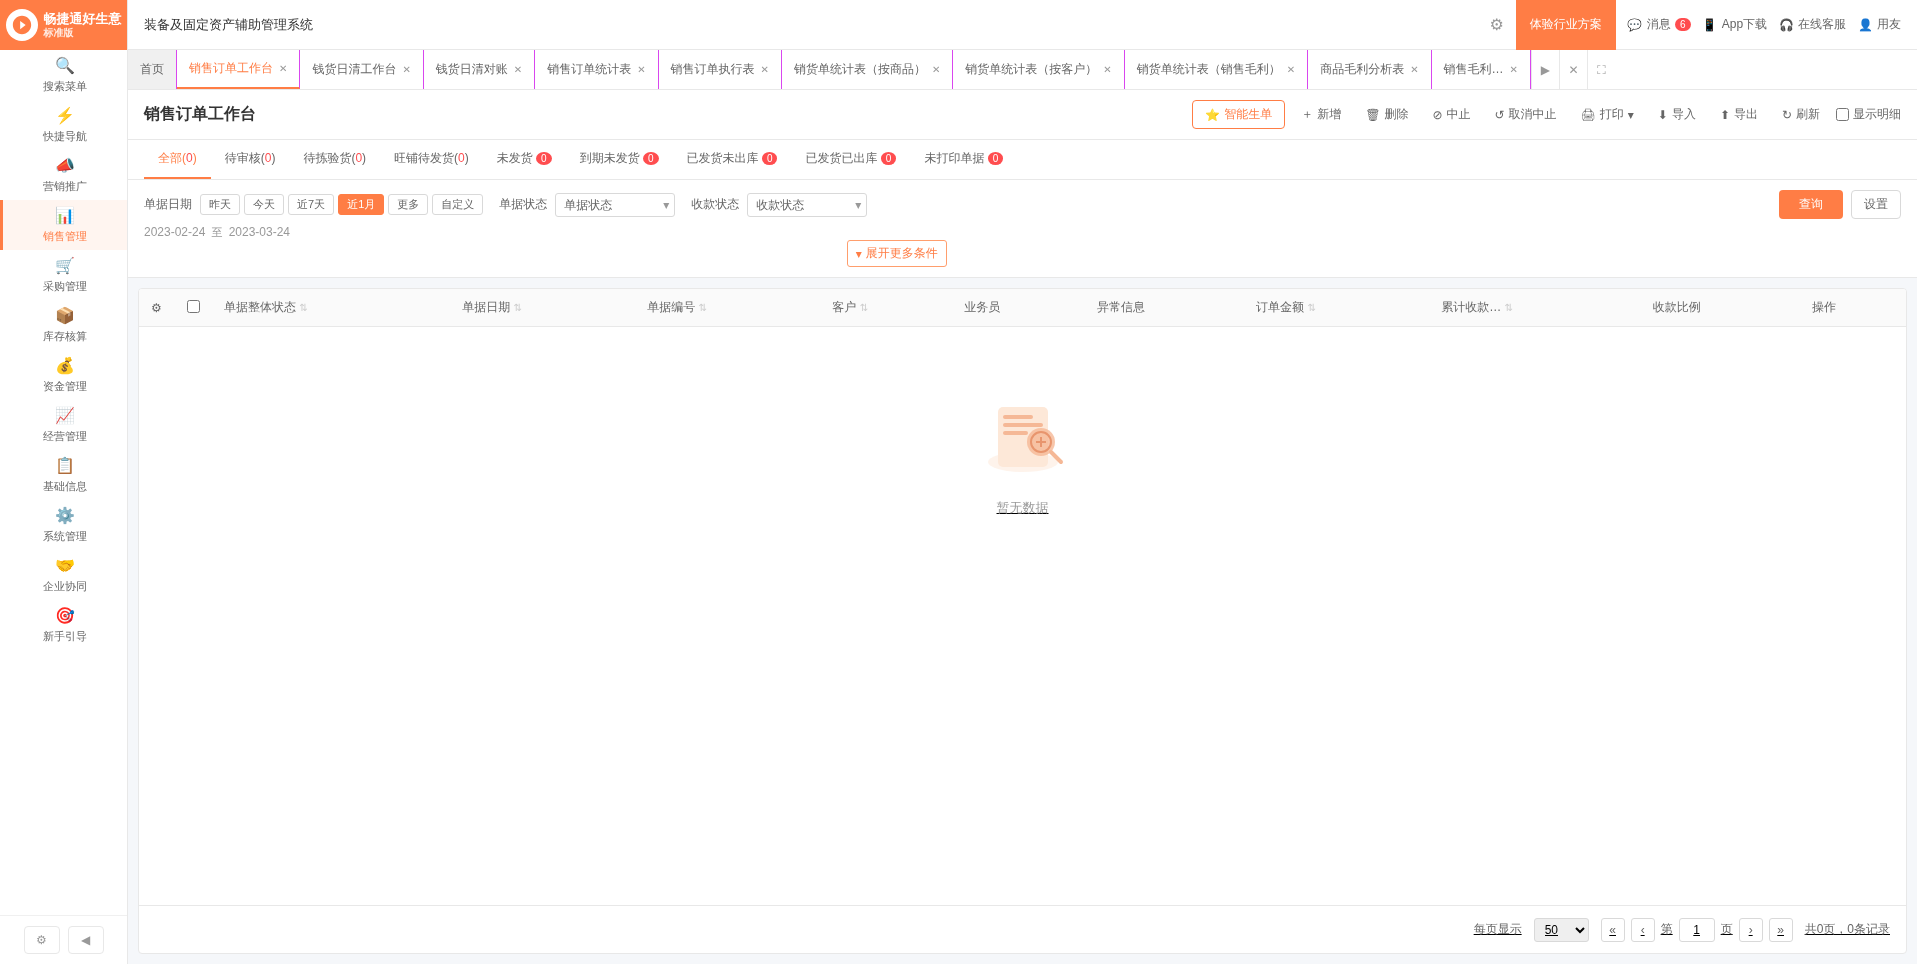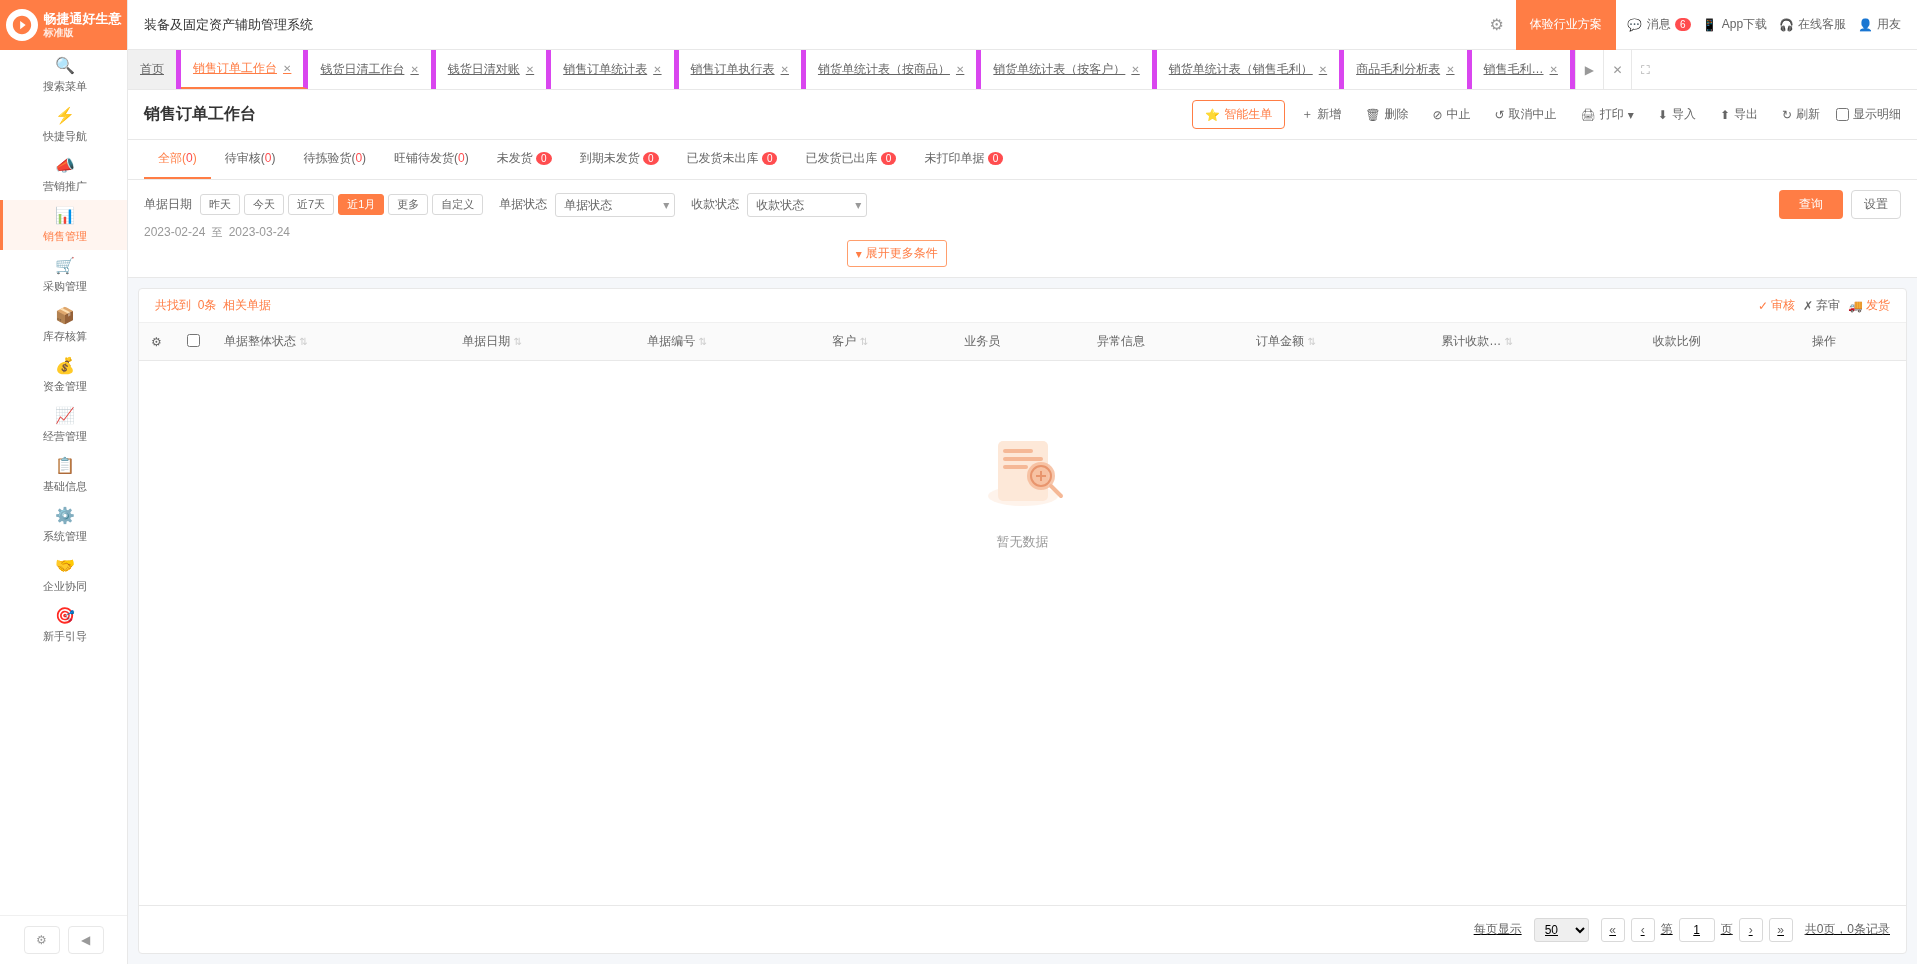--- a/index.html
+++ b/index.html
@@ -29,21 +29,21 @@
     
     .top-header { height: 50px; background: #fff; border-bottom: 1px solid #e8e8e8; display: flex; align-items: center; padding: 0 16px; gap: 12px; flex-shrink: 0; }
     .system-title { font-size: 13px; color: #333; flex: 1; }
     .btn-experience { background: #ff7d45; color: #fff; border: none; border-radius: 4px; padding: 22px 14px; cursor: pointer; font-size: 12px; }
     .header-icon-btn { display: flex; align-items: center; gap: 4px; color: #666; cursor: pointer; font-size: 12px; }
     .badge { background: #ff4d4f; color: #fff; border-radius: 10px; padding: 1px 5px; font-size: 10px; min-width: 16px; text-align: center; }
     .settings-icon { color: #999; cursor: pointer; font-size: 16px; }
 
     
     .tab-bar { height: 40px; background: #fff; border-bottom: 1px solid #e8e8e8; display: flex; align-items: stretch; flex-shrink: 0; overflow: hidden; }
-    .tab-item { display: flex; align-items: center; padding: 0 12px; gap: 6px; border-right: 5px solid #d946ef; cursor: pointer; color: #666; font-size: 12px; white-space: nowrap; flex-shrink: 0; text-decoration: underline; }
+    .tab-item { display: flex; align-items: center; padding: 0 12px; gap: 6px; border-right: 1px solid #d946ef; cursor: pointer; color: #666; font-size: 12px; white-space: nowrap; flex-shrink: 0; }
     .tab-item.active { color: #ff7d45; background: #fff; border-bottom: 2px solid #ff7d45; }
     .tab-item.home { background: #f0f0f0; }
     .tab-item .tab-close { color: #999; font-size: 10px; }
     .tab-nav-btn { width: 28px; display: flex; align-items: center; justify-content: center; cursor: pointer; color: #999; border-left: 1px solid #e8e8e8; }
 
     
     .content { flex: 1; display: flex; flex-direction: column; overflow: hidden; background: #f5f7fa; }
 
     
     .page-header { background: #fff; padding: 10px 16px; display: flex; align-items: center; justify-content: space-between; border-bottom: 1px solid #e8e8e8; flex-shrink: 0; }
@@ -82,21 +82,21 @@
     .table-ops { display: flex; gap: 8px; }
     .table-op-btn { display: flex; align-items: center; gap: 3px; color: #666; cursor: pointer; }
     .table-op-btn.orange { color: #ff7d45; }
 
     .data-table { width: 100%; border-collapse: collapse; }
     .data-table thead th { background: #fafafa; padding: 10px 12px; text-align: left; color: #666; border-bottom: 1px solid #e8e8e8; white-space: nowrap; font-weight: normal; }
     .data-table thead th .sort-icon { color: #ccc; font-size: 10px; }
     .table-scroll { flex: 1; overflow: auto; }
 
     
-    .empty-state { display: flex; flex-direction: column; align-items: center; justify-content: center; flex: 1; padding: 60px 0; }
+    .empty-state { display: flex; flex-direction: column; align-items: center; justify-content: center; flex: 1; padding: 60px 0; text-decoration: underline; }
     .empty-icon { width: 100px; height: 100px; margin-bottom: 12px; }
     .empty-text { color: #999; font-size: 13px; }
 
     
     .pagination-bar { height: 48px; border-top: 1px solid #e8e8e8; display: flex; align-items: center; justify-content: flex-end; padding: 0 16px; gap: 12px; flex-shrink: 0; text-decoration: underline; }
     .page-size-select { border: 1px solid #d9d9d9; border-radius: 3px; padding: 3px 6px; }
     .page-nav { display: flex; align-items: center; gap: 6px; }
     .page-btn { width: 24px; height: 24px; display: flex; align-items: center; justify-content: center; border: 1px solid #d9d9d9; border-radius: 3px; cursor: pointer; color: #666; background: #fff; }
     .page-input { width: 36px; height: 24px; border: 1px solid #d9d9d9; border-radius: 3px; text-align: center; }
     .page-info { color: #666; }
@@ -372,41 +372,20 @@
         <div style="display:inline-block;margin-left:40%;">
           <div class="expand-btn">
             <span>▾</span>
             <span>展开更多条件</span>
           </div>
         </div>
       </div>
     </div>
 
     <div class="table-area">
-      <div class="table-toolbar">
-        <div class="table-info">
-          <span>共找到</span>
-          &nbsp;<span style="color:#ff7d45;">0条</span>&nbsp;
-          <span>相关单据</span>
-        </div>
-        <div class="table-ops">
-          <div class="table-op-btn orange">
-            <span>✓</span>
-            <span>审核</span>
-          </div>
-          <div class="table-op-btn">
-            <span>✗</span>
-            <span>弃审</span>
-          </div>
-          <div class="table-op-btn orange">
-            <span>🚚</span>
-            <span>发货</span>
-          </div>
-        </div>
-      </div>
 
       <div class="table-scroll">
         <table class="data-table">
           <thead>
             <tr>
               <th style="width:36px;">
                 <span>⚙</span>
               </th>
               <th style="width:36px;">
                 <input type="checkbox" style="">

